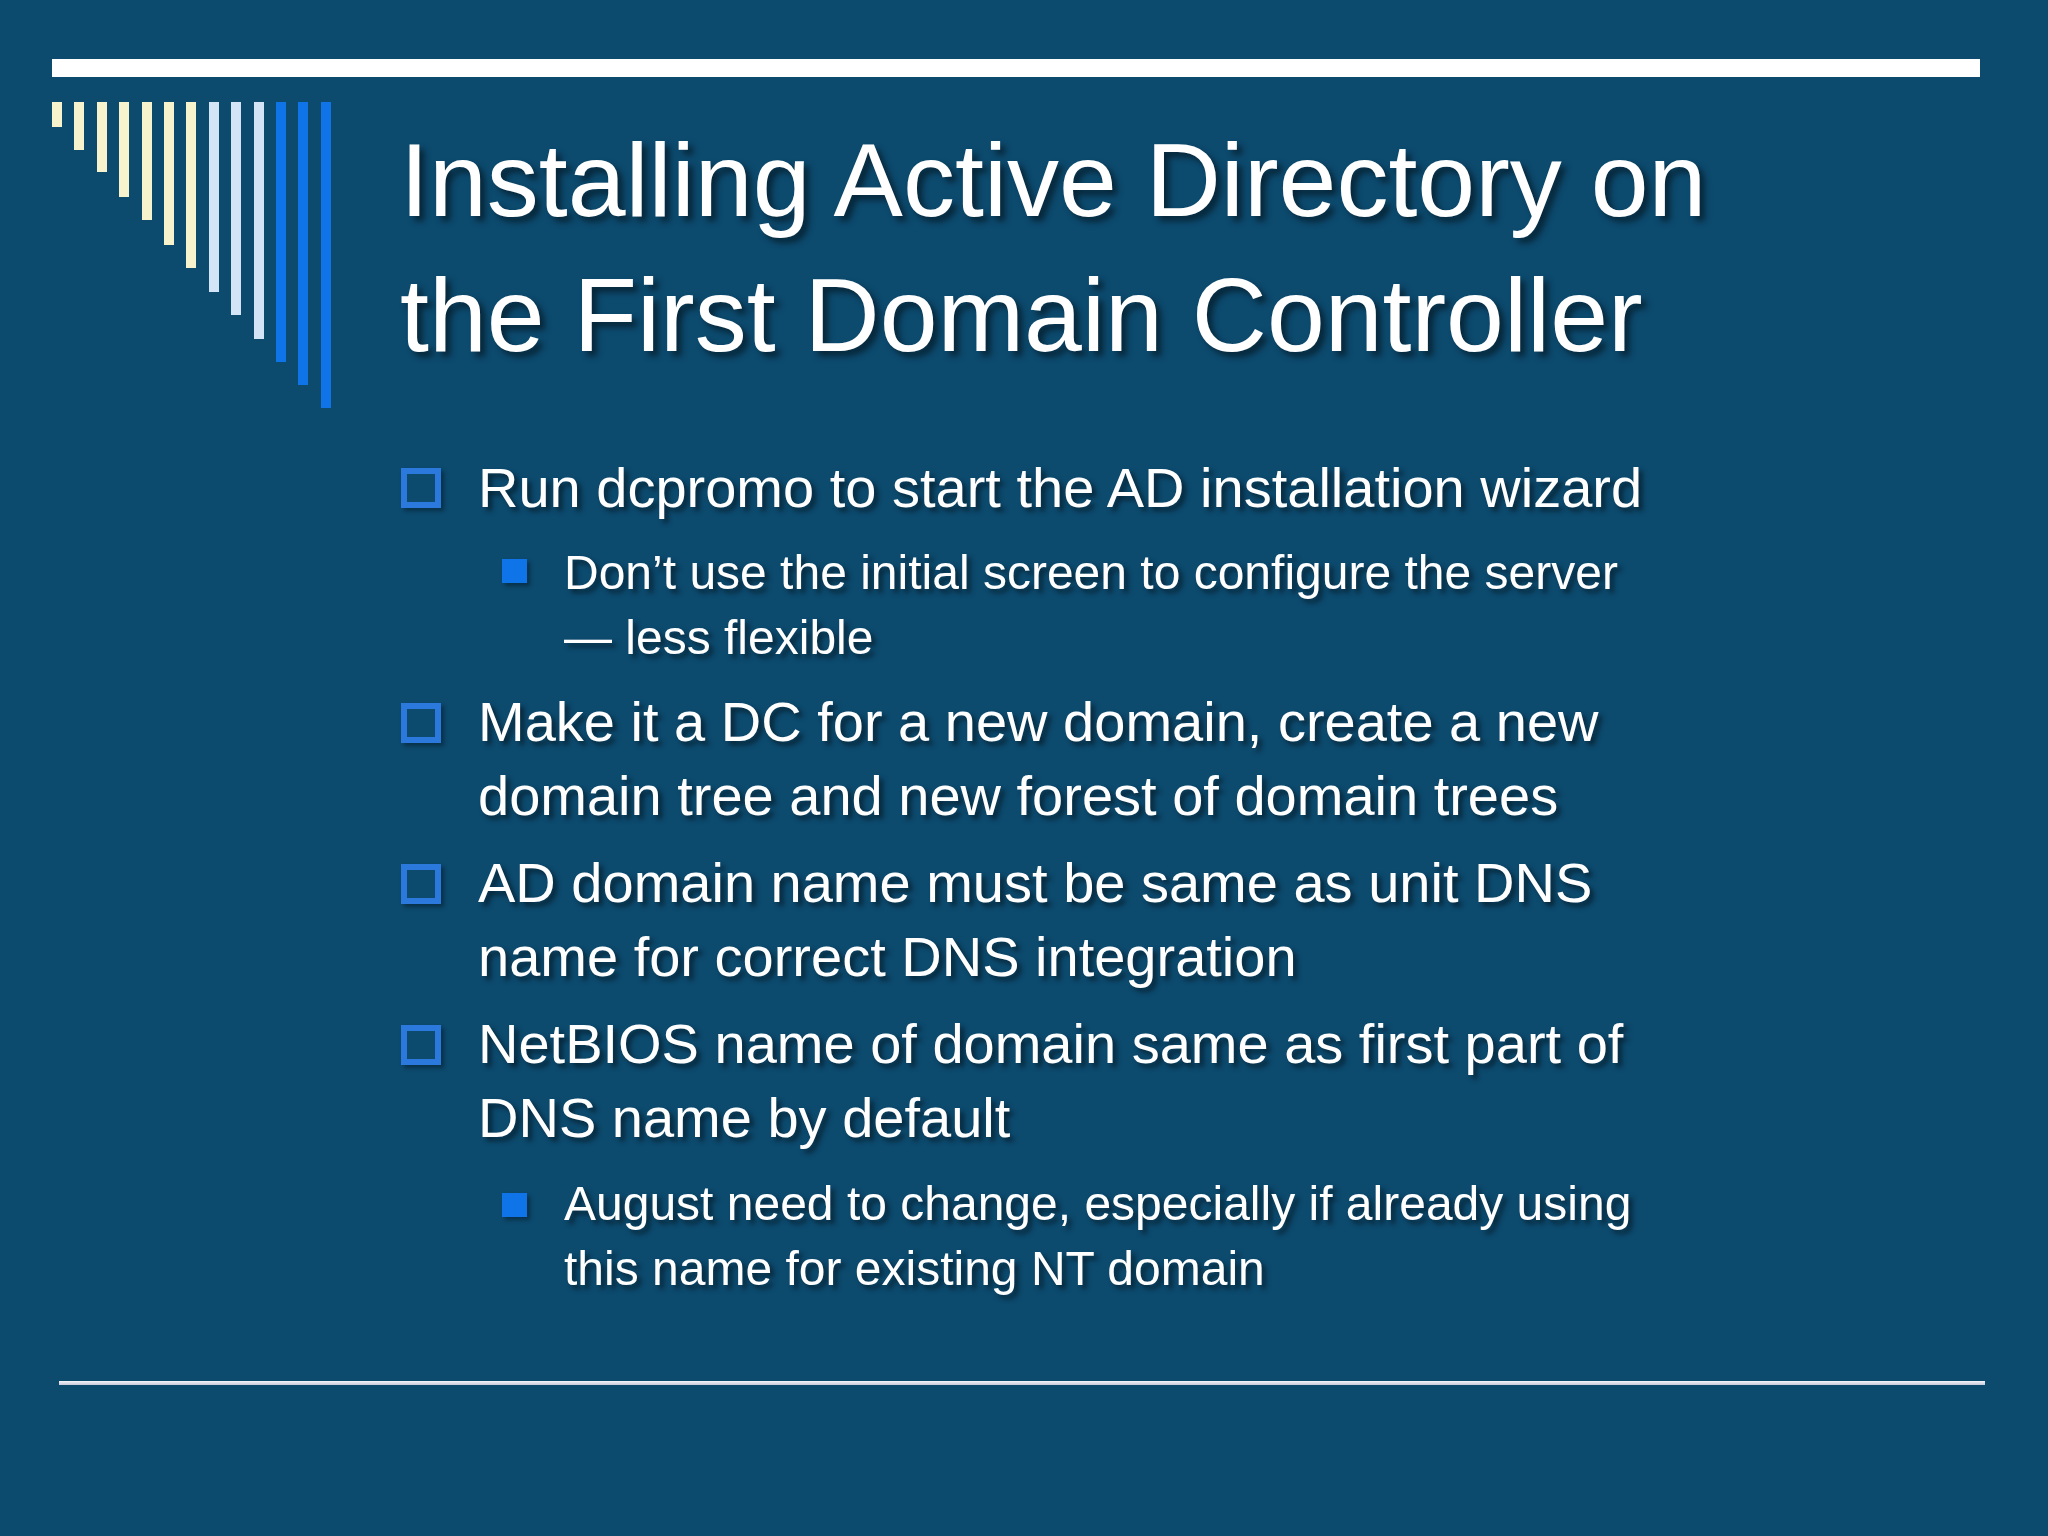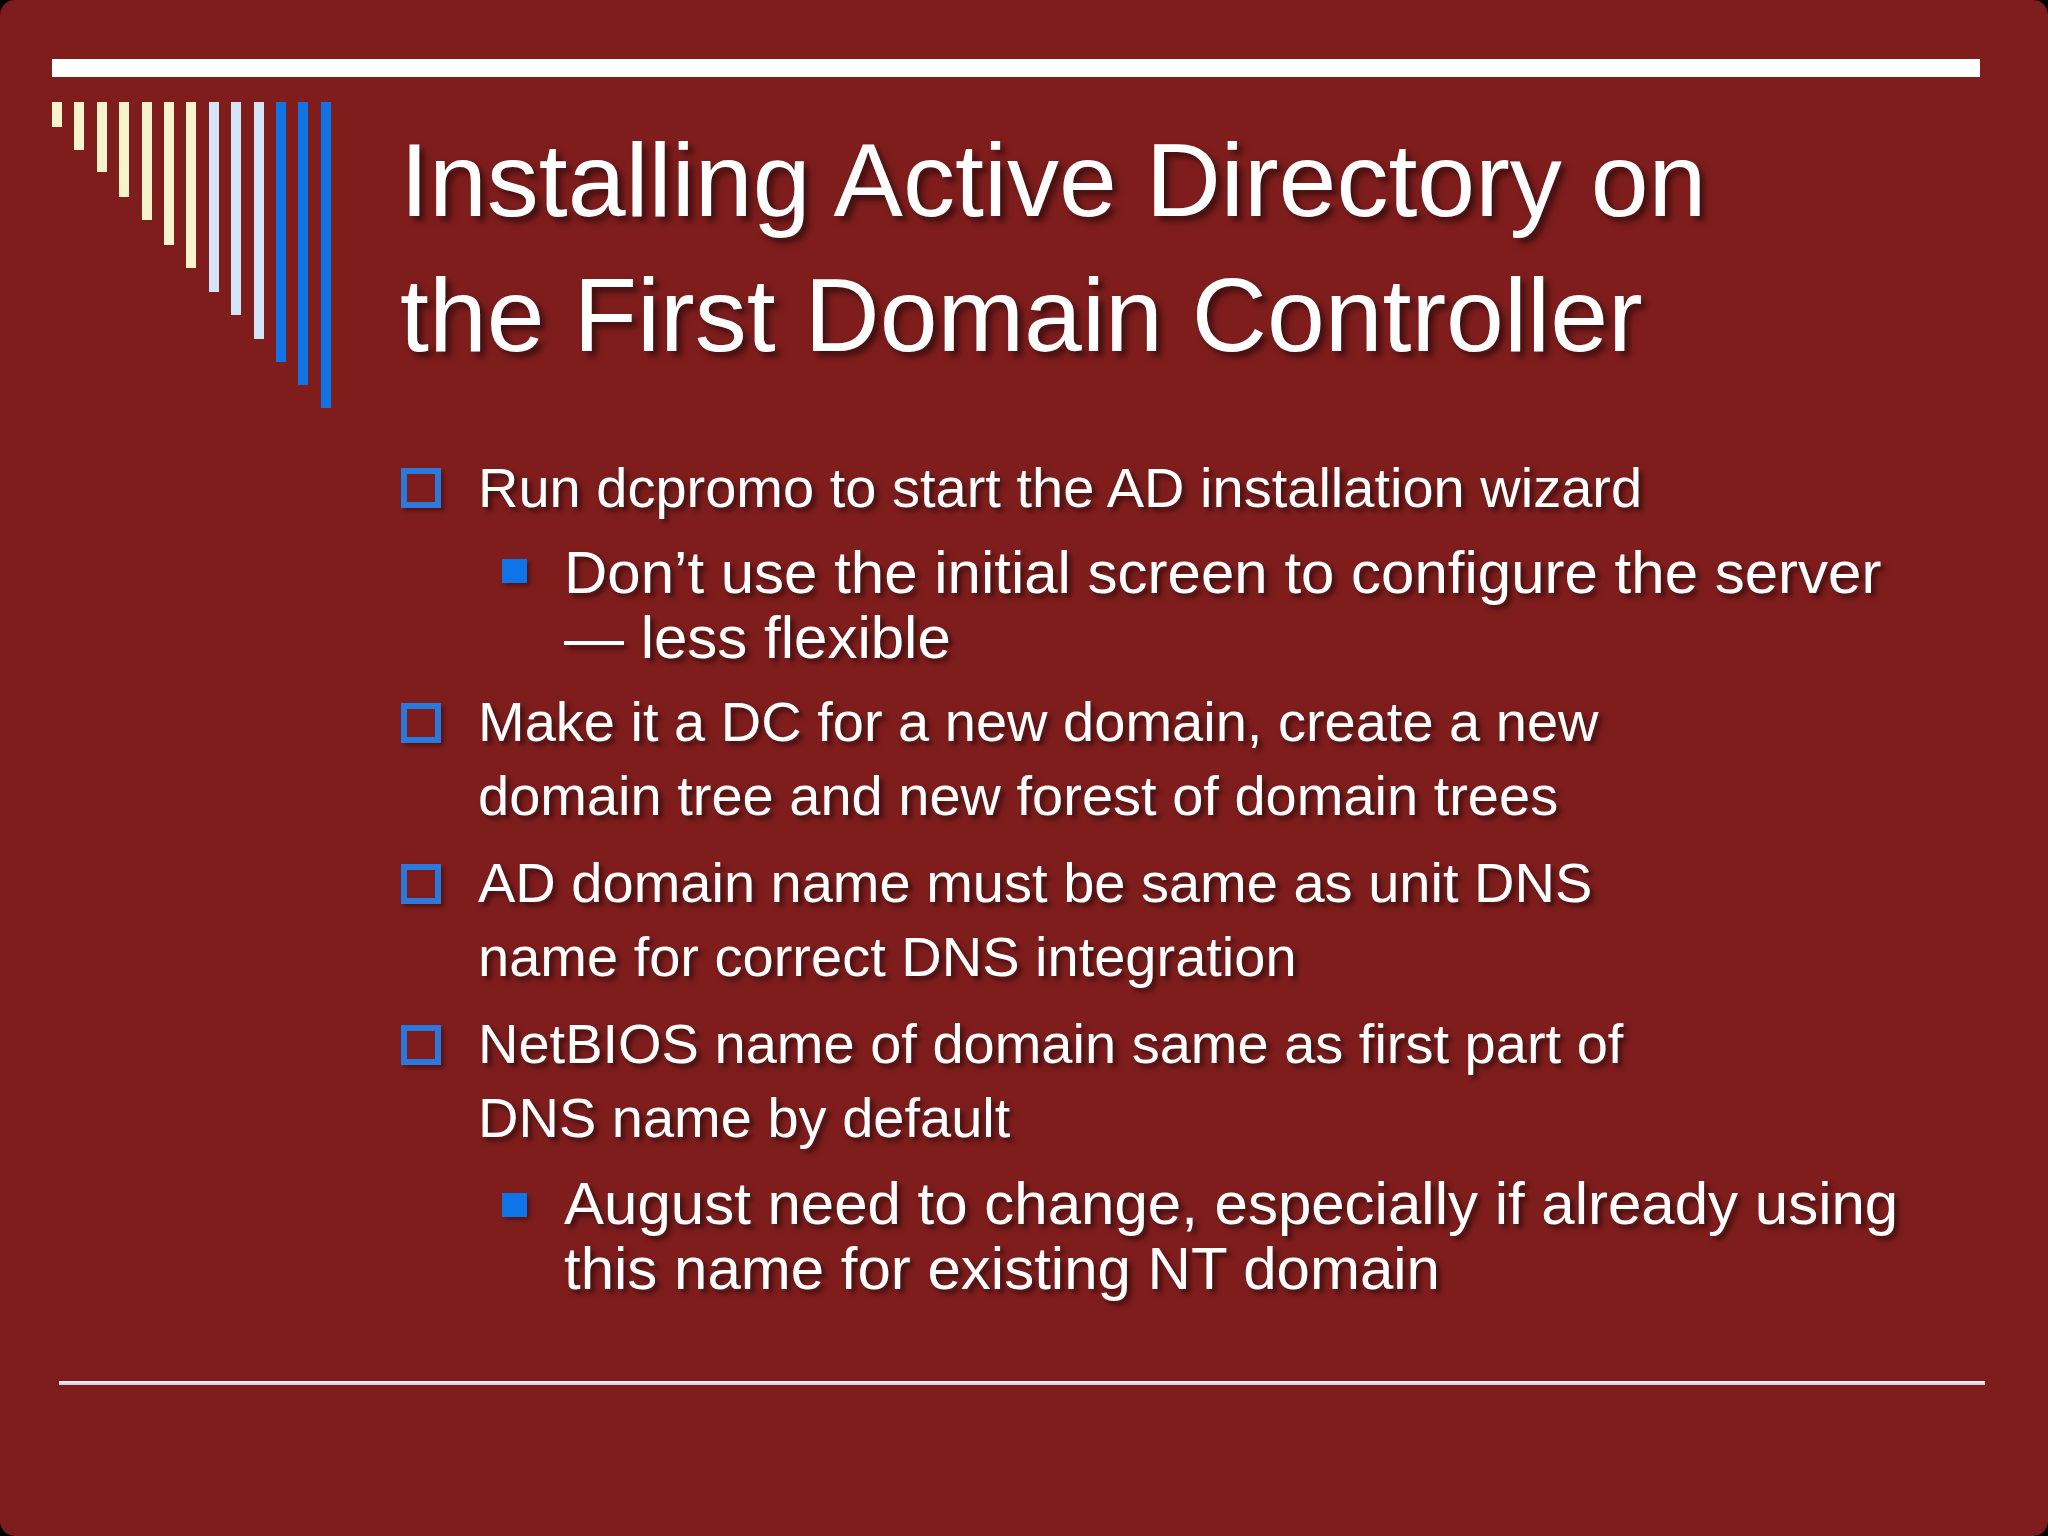--- a/index.html
+++ b/index.html
@@ -63,21 +63,21 @@
     white-space: pre;
     text-shadow: 4px 4px 5px rgba(0,0,0,0.5);
   }
   .bullet-row.level1 .bullet-text {
     left: 478px;
     font-size: 56px;
     line-height: 74px;
   }
   .bullet-row.level2 .bullet-text {
     left: 564px;
-    font-size: 60px;
+    font-size: 48px;
     line-height: 65px;
   }
   .marker {
     position: absolute;
     box-sizing: border-box;
     box-shadow: 3px 3px 4px rgba(0,0,0,0.35);
   }
   .marker.hollow {
     left: 401px;
     width: 40px;
@@ -87,21 +87,21 @@
   }
   .marker.filled {
     left: 502px;
     width: 25px;
     height: 24px;
   }
 </style>
 </head>
 <body>
 
-<div class="slide" style="background: #7f1d1d; color: rgb(255, 255, 255); border-radius: 15px;">
+<div class="slide" style="background: #0c4a6e; color: rgb(255, 255, 255);">
   <div class="top-rule" style="background: rgb(255, 255, 255);"></div>
   <div class="logo">
       <div class="logo-bar" style="left: 52px; height: 25px; background: rgb(247, 244, 205);"></div>
       <div class="logo-bar" style="left: 74px; height: 48px; background: rgb(247, 244, 205);"></div>
       <div class="logo-bar" style="left: 97px; height: 70px; background: rgb(247, 244, 205);"></div>
       <div class="logo-bar" style="left: 119px; height: 95px; background: rgb(247, 244, 205);"></div>
       <div class="logo-bar" style="left: 142px; height: 118px; background: rgb(247, 244, 205);"></div>
       <div class="logo-bar" style="left: 164px; height: 143px; background: rgb(247, 244, 205);"></div>
       <div class="logo-bar" style="left: 186px; height: 166px; background: rgb(247, 244, 205);"></div>
       <div class="logo-bar" style="left: 209px; height: 190px; background: rgb(211, 228, 247);"></div>

